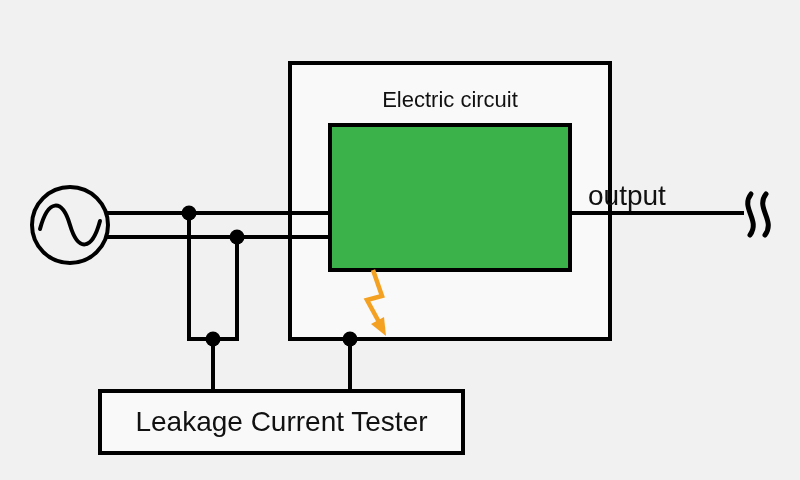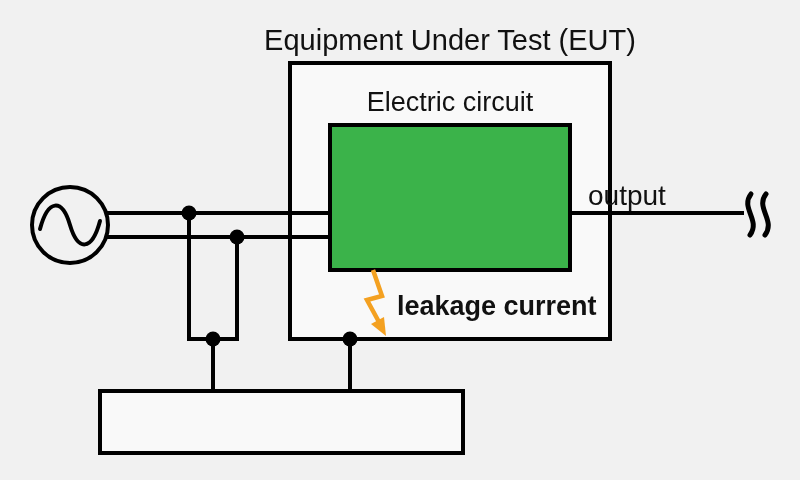--- a/index.html
+++ b/index.html
@@ -1,21 +1,21 @@
 <!DOCTYPE html>
 <html style="--bg: #F1F1F1; --boxfill: #F9F9F9; --line: #000000; --green: #3BB34A; --orange: #F4A121;"><head>
 <meta charset="utf-8">
 <style>
   html,body{margin:0;padding:0;}
   body{font-family:"Liberation Sans", sans-serif; background:var(--bg,#F1F1F1);}
   .stage{position:relative;width:800px;height:480px;background:var(--bg,#F1F1F1);overflow:hidden;}
   .stage svg{position:absolute;left:0;top:0;}
   .label{position:absolute;color:#111;line-height:1;white-space:nowrap;}
   .title{left:250px;top:26px;width:400px;text-align:center;font-size:29px;}
-  .circuit-label{left:290px;top:89px;width:320px;text-align:center;font-size:27px;}
+  .circuit-label{left:290px;top:89px;width:320px;text-align:center;font-size:22px;}
   .output-label{left:588px;top:182px;font-size:28px;}
   .leakage-label{left:397px;top:293px;font-size:27px;font-weight:bold;}
   .tester-label{left:100px;top:391px;width:363px;height:62px;display:flex;align-items:center;justify-content:center;font-size:28px;}
 </style>
 </head>
 <body>
 
 <div class="stage">
 
   <svg width="800" height="480" viewBox="0 0 800 480">
@@ -50,18 +50,17 @@
     </g>
 
     <g>
       <path d="M751 194 C740 208 761 220 750 235" fill="none" stroke="var(--line)" stroke-width="5" stroke-linecap="round"></path>
       <path d="M766 194 C755 208 776 220 765 235" fill="none" stroke="var(--line)" stroke-width="5" stroke-linecap="round"></path>
     </g>
 
     <rect x="100" y="391" width="363" height="62" fill="var(--boxfill)" stroke="var(--line)" stroke-width="4"></rect>
   </svg>
 
-  <div class="label title">Equipment Under Test (EUT)</div>
   <div class="label circuit-label">Electric circuit</div>
   <div class="label output-label">output</div>
-  <div class="label leakage-label">leakage current</div>
+  <div class="label tester-label">Leakage Current Tester</div>
 
 </div>
 
 </body></html>

